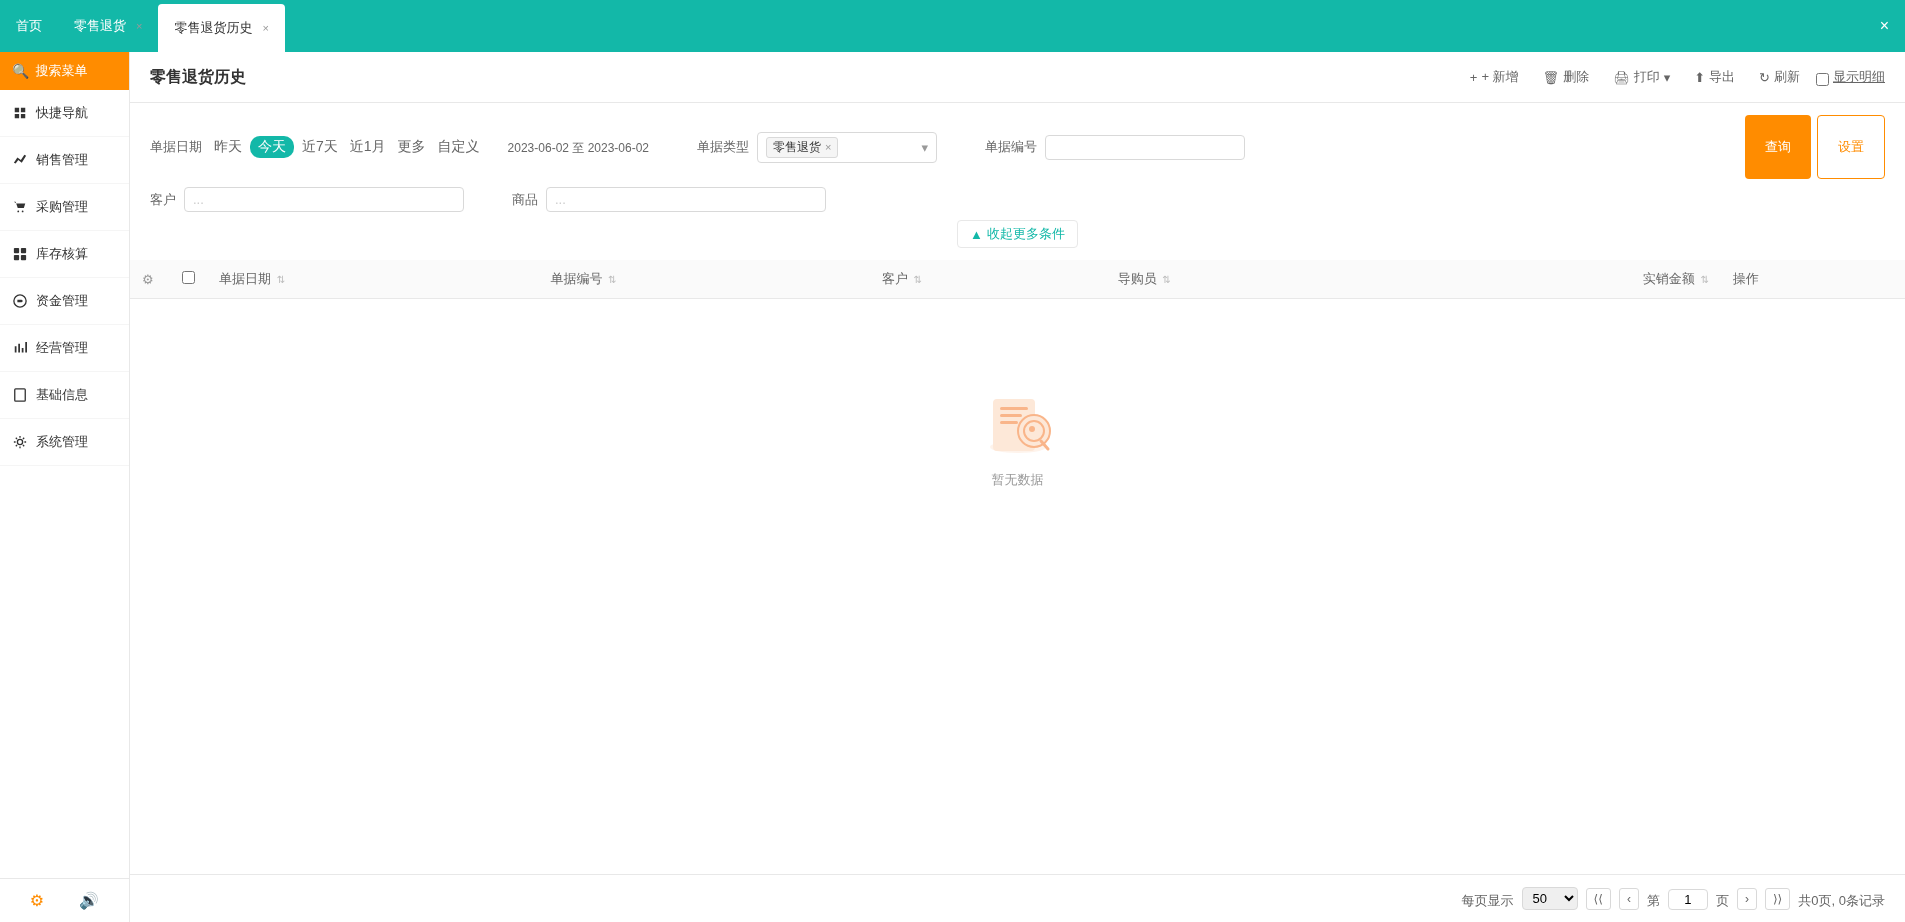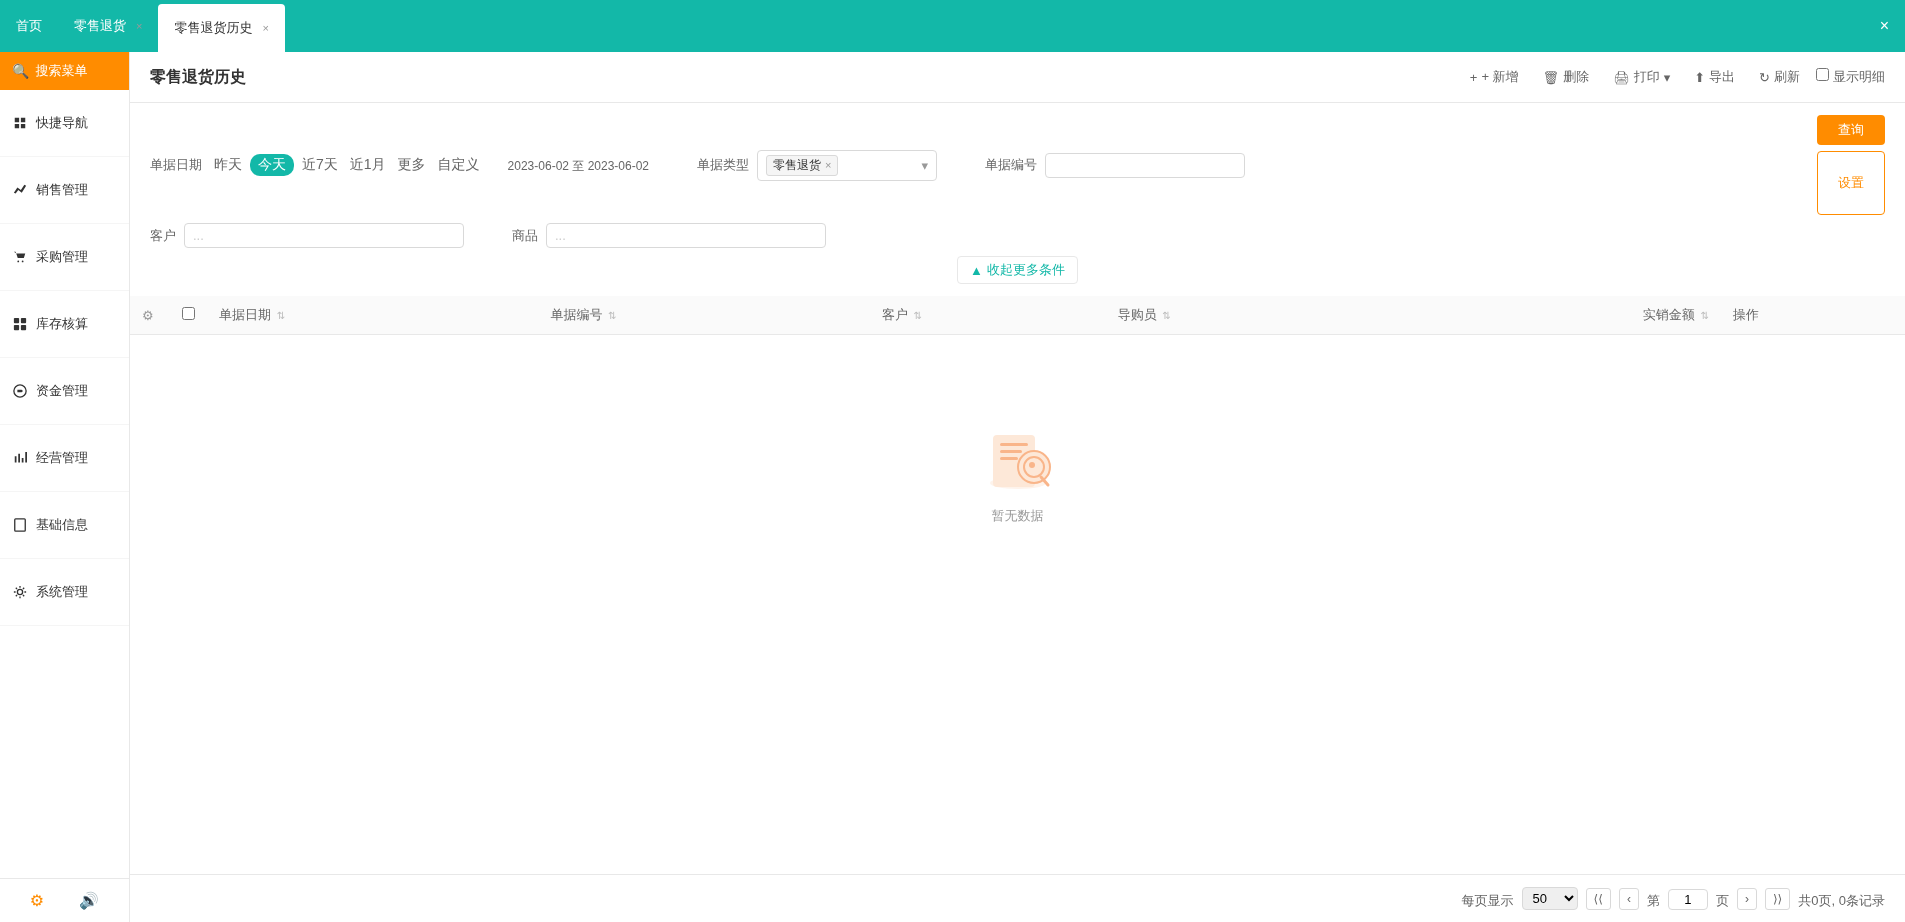--- a/index.html
+++ b/index.html
@@ -14,33 +14,33 @@
     .tab-item .tab-close { font-size: 11px; color: #999; cursor: pointer; margin-left: 4px; }
     .top-bar-close { color: #fff; padding: 0 16px; cursor: pointer; font-size: 16px; }
 
     
     .main-layout { display: flex; flex: 1; overflow: hidden; }
 
     
     .sidebar { width: 130px; background: #fff; display: flex; flex-direction: column; border-right: 1px solid #e8e8e8; flex-shrink: 0; }
     .sidebar-search { background: #ff8c00; color: #fff; padding: 10px 12px; display: flex; align-items: center; gap: 6px; font-size: 13px; cursor: pointer; }
     .sidebar-search .search-icon { font-size: 14px; }
-    .sidebar-item { padding: 24px 12px; display: flex; align-items: center; gap: 8px; cursor: pointer; color: #333; font-size: 13px; border-bottom: 1px solid #f5f5f5; }
+    .sidebar-item { padding: 14px 12px; display: flex; align-items: center; gap: 8px; cursor: pointer; color: #333; font-size: 13px; border-bottom: 1px solid #f5f5f5; }
     .sidebar-item .item-icon { width: 16px; height: 16px; display: flex; align-items: center; justify-content: center; flex-shrink: 0; }
     .sidebar-bottom { margin-top: auto; display: flex; align-items: center; justify-content: space-around; padding: 12px; border-top: 1px solid #e8e8e8; }
     .sidebar-bottom-icon { color: #ff8c00; font-size: 16px; cursor: pointer; }
 
     
     .content-area { flex: 1; display: flex; flex-direction: column; overflow: hidden; background: #f0f2f5; }
 
     
     .page-header { background: #fff; padding: 12px 20px; display: flex; align-items: center; justify-content: space-between; border-bottom: 1px solid #e8e8e8; flex-shrink: 0; }
     .page-title { font-size: 16px; font-weight: bold; color: #333; }
     .action-btn { display: flex; align-items: center; gap: 4px; font-size: 13px; color: #666; cursor: pointer; padding: 4px 8px; border-radius: 4px; }
-    .checkbox-label { display: flex; align-items: flex-start; gap: 4px; font-size: 13px; color: #666; cursor: pointer; }
+    .checkbox-label { display: flex; align-items: flex-end; gap: 4px; font-size: 13px; color: #666; cursor: pointer; text-decoration: underline; }
     .checkbox-label input { cursor: pointer; }
     .filter-row { display: flex; align-items: center; gap: 16px; margin-bottom: 8px; flex-wrap: wrap; }
     .filter-item { display: flex; align-items: center; gap: 8px; }
     .filter-label { color: #666; font-size: 13px; white-space: nowrap; }
     .date-shortcuts { display: flex; align-items: center; gap: 4px; }
     .date-btn { font-size: 14px; color: #666; cursor: pointer; padding: 2px 4px; border-radius: 3px; }
     .date-btn.active { background: #13b8a8; color: #fff; border-radius: 10px; padding: 2px 8px; }
     .date-range { font-size: 12px; color: #666; margin-top: 2px; margin-left: 16px; }
     .filter-input { border: 1px solid #d9d9d9; border-radius: 4px; padding: 4px 8px; font-size: 13px; color: #333; min-width: 120px; cursor: pointer; display: flex; align-items: center; justify-content: space-between; }
     .filter-tag-input { border: 1px solid #d9d9d9; border-radius: 4px; padding: 4px 8px; font-size: 13px; display: flex; align-items: center; gap: 4px; min-width: 200px; }
@@ -73,21 +73,21 @@
     .page-nav-btn:disabled { color: #ccc; cursor: not-allowed; }
     .page-input { border: 1px solid #d9d9d9; border-radius: 4px; padding: 2px 6px; width: 40px; text-align: center; font-size: 13px; }
     .total-info { color: #666; font-size: 13px; }
 
     
     .icon-svg { width: 14px; height: 14px; fill: currentColor; }
 
     .filter-section { background: #fff; padding: 0 20px 12px; flex-shrink: 0; }
 
     .header-right { display: flex; align-items: center; gap: 8px; }
-    .query-setting-col { display: flex; flex-direction: column; gap: 6px; }
+    .query-setting-col { display: flex; flex-direction: row; gap: 6px; }
   </style>
 </head>
 <body>
 
 <div class="top-bar">
   <div class="top-bar-tabs">
     <div class="tab-item home">
       <span>首页</span>
     </div>
     <div class="tab-item">

